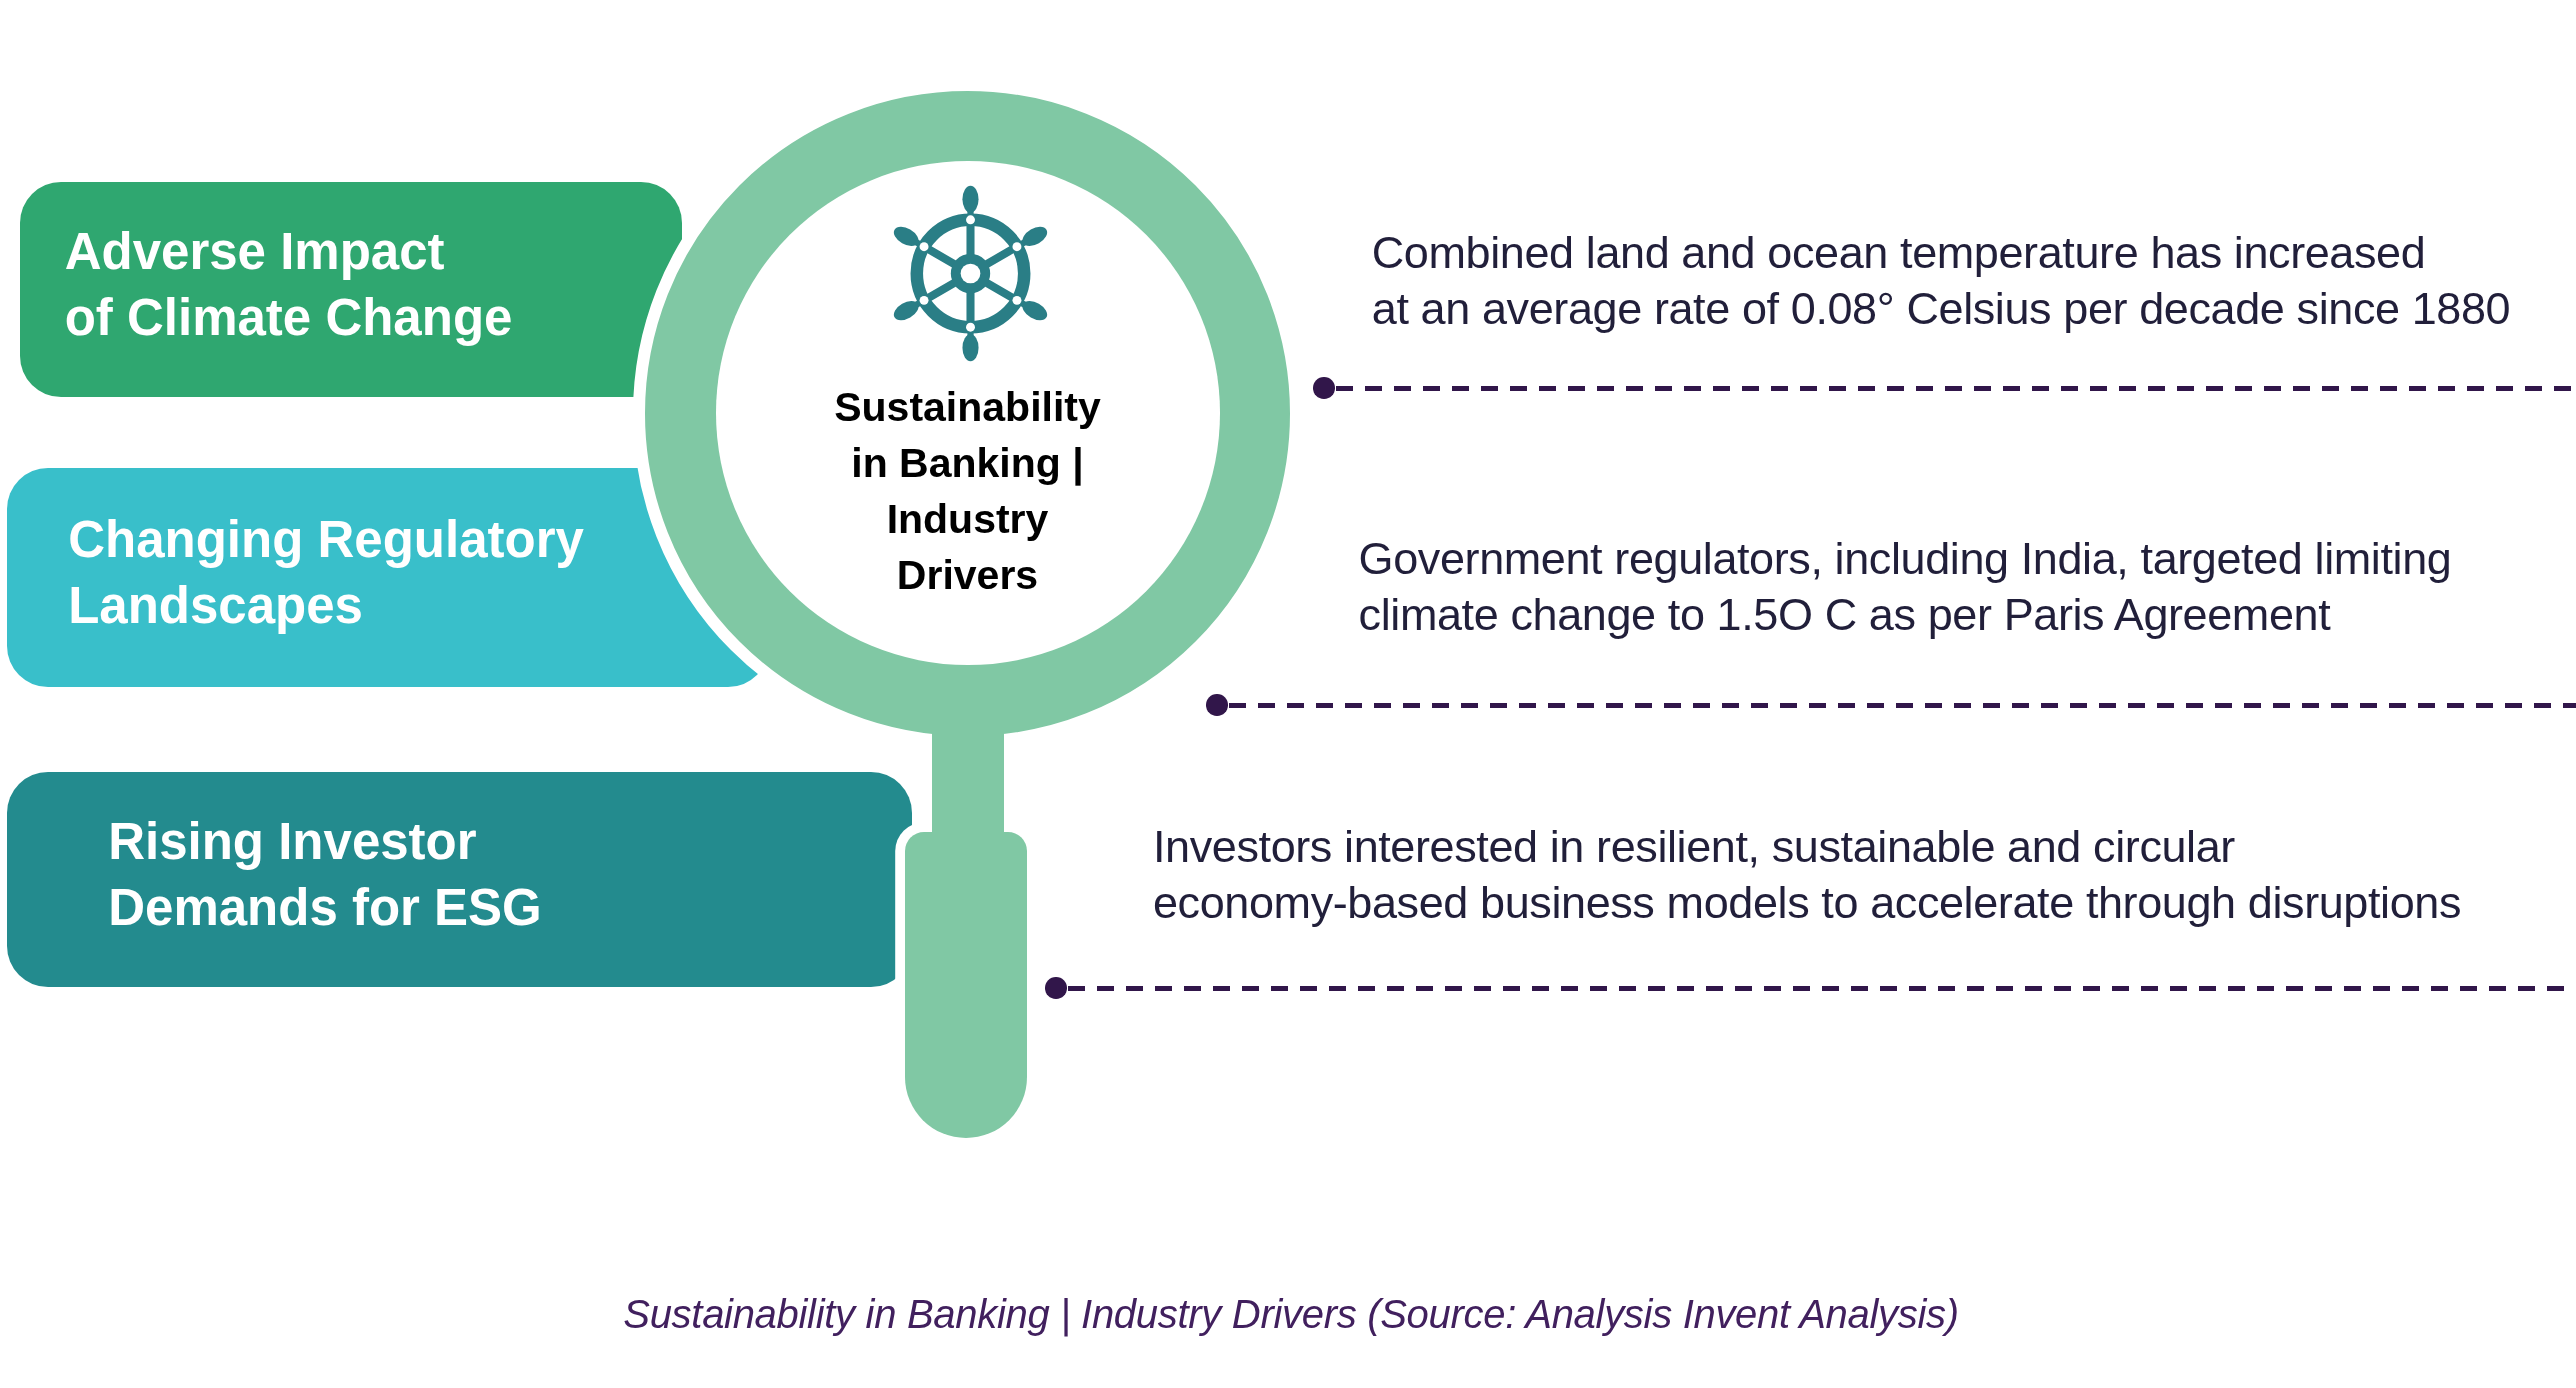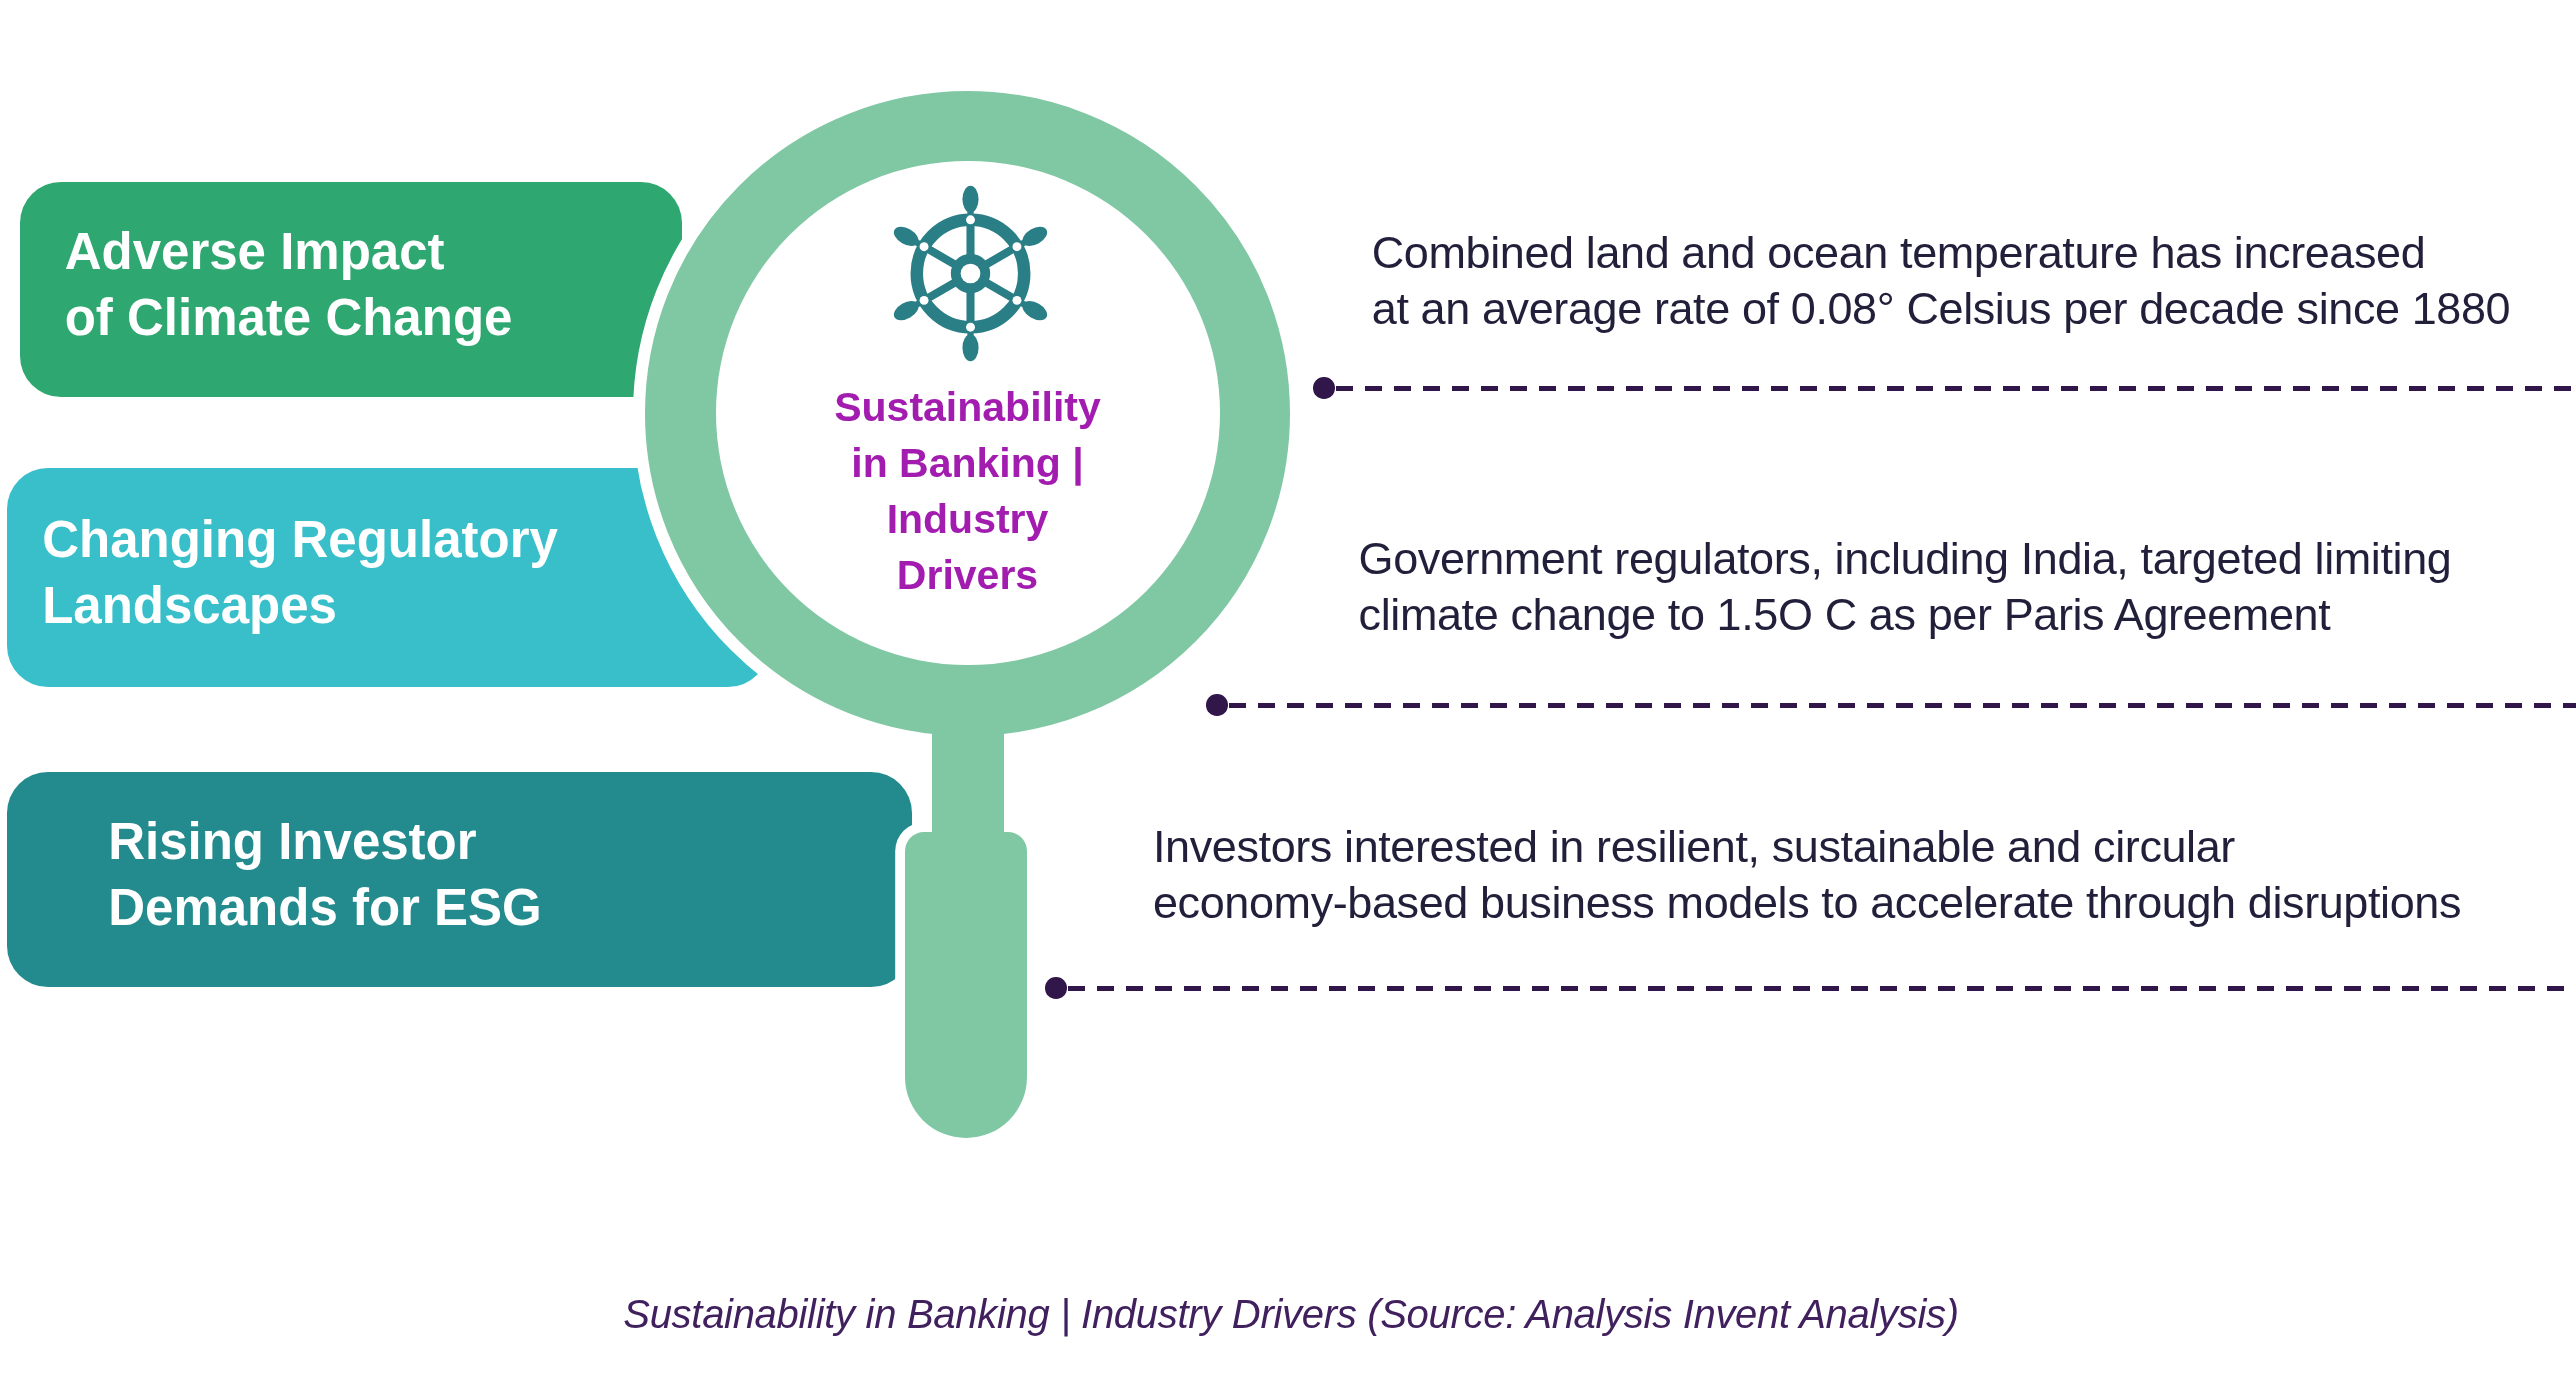--- a/index.html
+++ b/index.html
@@ -7,21 +7,21 @@
     position:relative;width:2576px;height:1388px;overflow:hidden;background:#ffffff;
     font-family:"Liberation Sans", sans-serif;
   }
   
   .pill{
     position:absolute;display:flex;flex-direction:column;justify-content:center;
     border-radius:41px;color:#ffffff;font-weight:700;font-size:51px;line-height:66px;
     z-index:1;padding-bottom:9px;box-sizing:border-box;
   }
   .pill-1{left:19.7px;top:182px;width:662px;height:215px;padding-left:45px;}
-  .pill-2{left:7.2px;top:468px;width:762px;height:219px;padding-left:35px;}
+  .pill-2{left:7.2px;top:468px;width:762px;height:219px;padding-left:61px;}
   .pill-3{left:7.2px;top:772px;width:905px;height:215px;padding-left:101px;}
 
   
   .ring{
     position:absolute;left:633px;top:79px;width:669px;height:669px;border-radius:50%;
     border:12.5px solid #ffffff;box-sizing:border-box;z-index:3;
   }
   .lens{
     position:absolute;left:716px;top:161px;width:504px;height:504px;border-radius:50%;
     background:#ffffff;z-index:4;
@@ -136,21 +136,21 @@
         <circle cx="100" cy="40" r="5"></circle>
         <circle cx="151.9" cy="70" r="5"></circle>
         <circle cx="151.9" cy="130" r="5"></circle>
         <circle cx="100" cy="160" r="5"></circle>
         <circle cx="48.1" cy="130" r="5"></circle>
         <circle cx="48.1" cy="70" r="5"></circle>
       </g>
     </g>
   </svg>
 
-  <div class="center-label" style="color: #a21caf;">
+  <div class="center-label" style="color: #000000;">
     <div>Sustainability</div>
     <div>in Banking |</div>
     <div>Industry</div>
     <div>Drivers</div>
   </div>
 
   <div class="connector conn-1">
     <span class="dot" style="background-color: rgb(49, 22, 74);"></span>
     <span class="dash"></span>
   </div>

